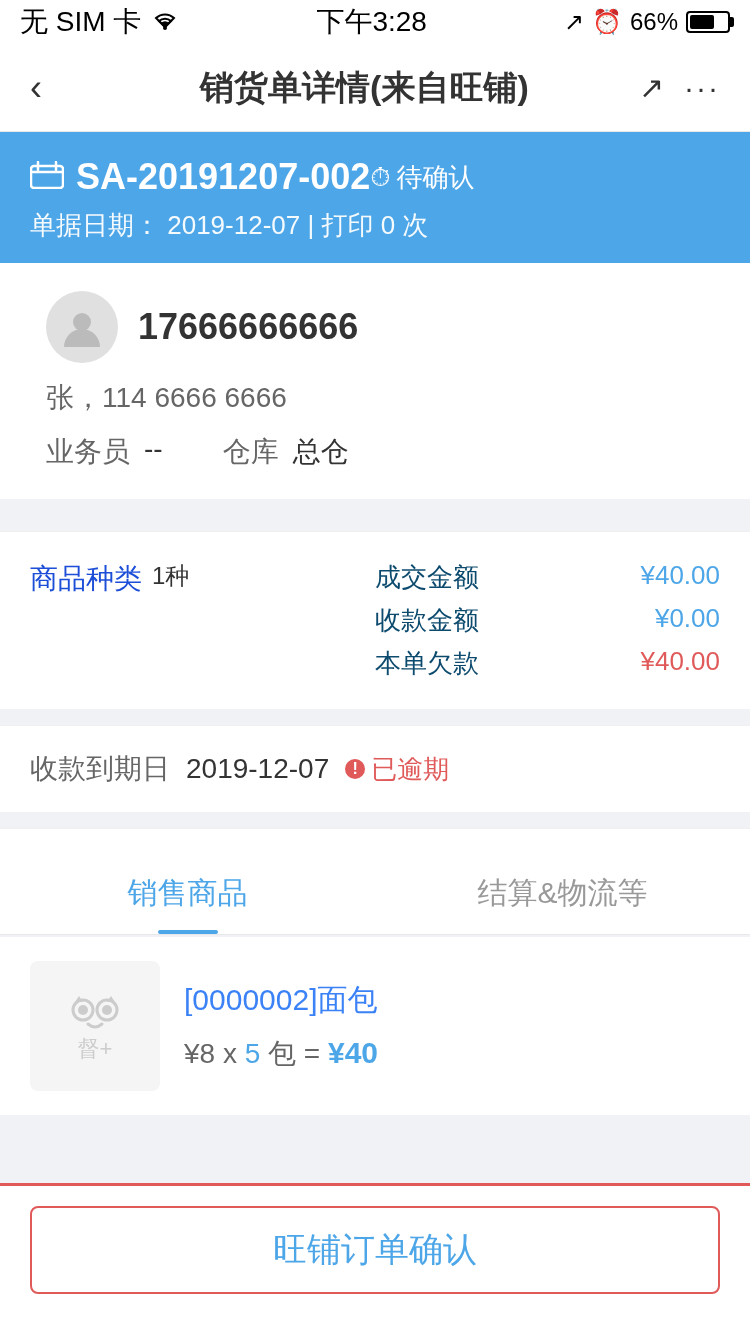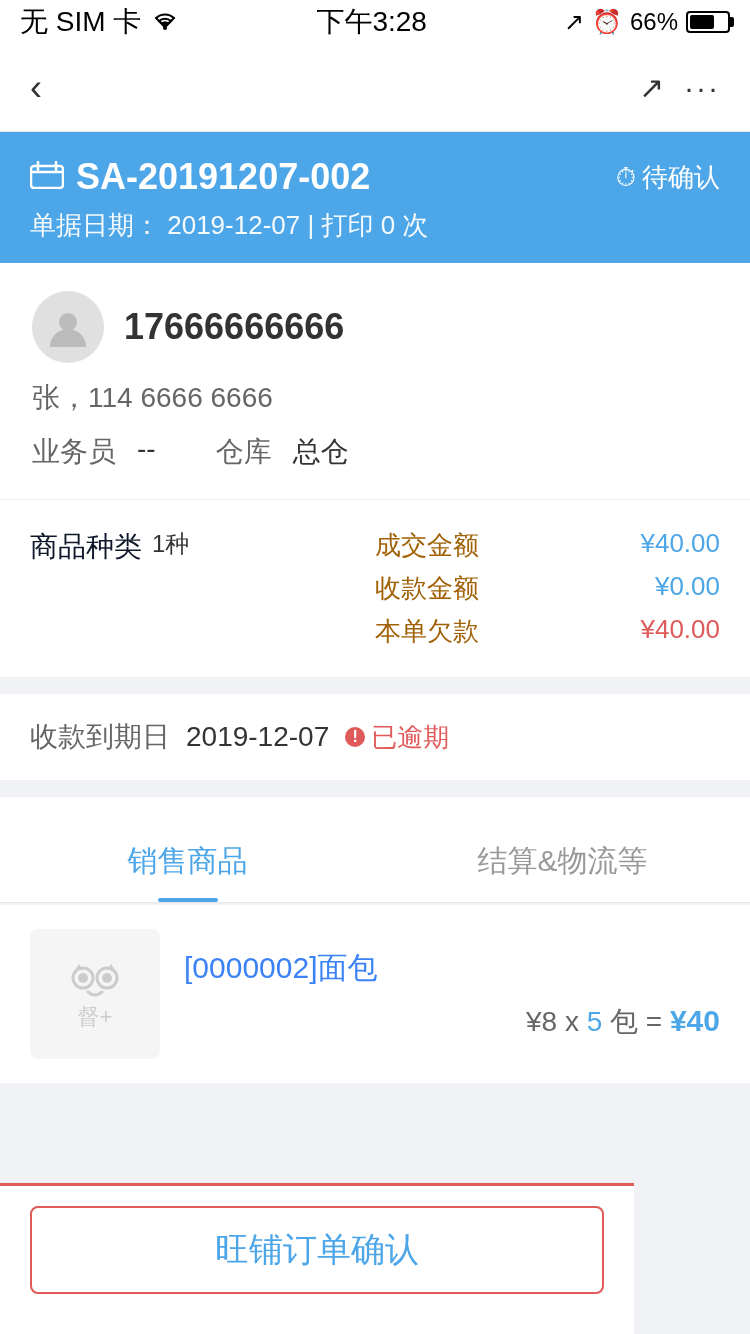--- a/index.html
+++ b/index.html
@@ -108,21 +108,20 @@
 
     
     .order-header {
       background: #4da6e8;
       padding: 24px 30px 20px;
       margin-bottom: 0;
     }
     .order-id-row {
       display: flex;
       align-items: center;
-      justify-content: space-between;
       margin-bottom: 10px;
     }
     .order-id {
       font-size: 36px;
       font-weight: 700;
       color: #fff;
       display: flex;
       align-items: center;
       gap: 12px;
     }
@@ -135,22 +134,22 @@
     }
     .order-date-row {
       color: #fff;
       font-size: 26px;
       opacity: 0.95;
     }
 
     
     .customer-card {
       background: #fff;
-      padding: 28px 32px;
-      margin-bottom: 0;
+      padding: 28px 46px;
+      margin-bottom: 32px;
     }
     .customer-top {
       display: flex;
       align-items: center;
       gap: 20px;
       margin-bottom: 16px;
     }
     .avatar {
       width: 72px;
       height: 72px;
@@ -176,21 +175,21 @@
       margin-bottom: 16px;
     }
     .customer-meta {
       display: flex;
       gap: 60px;
     }
     .meta-item {
       font-size: 28px;
       color: #666;
       display: flex;
-      gap: 21px;
+      gap: 14px;
     }
     .meta-label { color: #666; }
     .meta-value { color: #333; }
     .divider { width: 100%; height: 1px; background: #f0f0f0; margin: 0; }
 
     
     .summary-card {
       background: #fff;
       padding: 28px 30px;
       margin-bottom: 16px;
@@ -198,41 +197,41 @@
       gap: 0;
     }
     .summary-left {
       flex: 1;
       display: flex;
       align-items: flex-start;
       gap: 10px;
     }
     .summary-types-label {
       font-size: 28px;
-      color: #0f172a;
+      color: #1d4ed8;
     }
     .summary-types-value {
       font-size: 24px;
       color: #333;
     }
     .summary-right {
       flex: 1;
       display: flex;
       flex-direction: column;
       align-items: flex-end;
       gap: 8px;
     }
     .summary-row {
       display: flex;
       justify-content: space-between;
       width: 100%;
       font-size: 26px;
     }
     .summary-row-label {
-      color: #a16207;
+      color: #0c4a6e;
     }
     .summary-row-value {
       color: #4da6e8;
       font-weight: 500;
     }
     .summary-row-value.red { color: #e05a5a; }
 
     
     .due-date-card {
       background: #fff;
@@ -332,38 +331,37 @@
     }
     .product-name {
       font-size: 30px;
       color: #3b82f6;
       margin-bottom: 14px;
       font-weight: 500;
     }
     .product-price-row {
       font-size: 28px;
       color: #666;
-      text-align: right;
     }
     .price-highlight { color: #4da6e8; }
     .price-total { color: #4da6e8; font-weight: 600; font-size: 30px; }
 
     
     .bottom-area {
       background: #f0f2f5;
       flex: 1;
       min-height: 200px;
     }
 
     
     .confirm-btn-wrap {
       position: fixed;
       bottom: 0;
       left: 0;
-      width: 634px;
+      width: 750px;
       background: #fff;
       padding: 20px 30px 40px;
       border-top: 3px solid #e05a5a;
     }
     .confirm-btn {
       width: 100%;
       height: 88px;
       border: 2px solid #e05a5a;
       border-radius: 8px;
       background: #fff;
@@ -397,20 +395,21 @@
     <span>⏰</span>
     <span>66%</span>
     <div class="battery">
       <div class="battery-fill"></div>
     </div>
   </div>
 </div>
 
 <div class="nav-bar">
   <span class="nav-back">‹</span>
+  <span class="nav-title">销货单详情(来自旺铺)</span>
   <div class="nav-actions">
     <span class="nav-share-icon">↗</span>
     <span class="nav-more-icon">···</span>
   </div>
 </div>
 
 <div class="order-header">
   <div class="order-id-row">
     <div class="order-id">
       <span>

